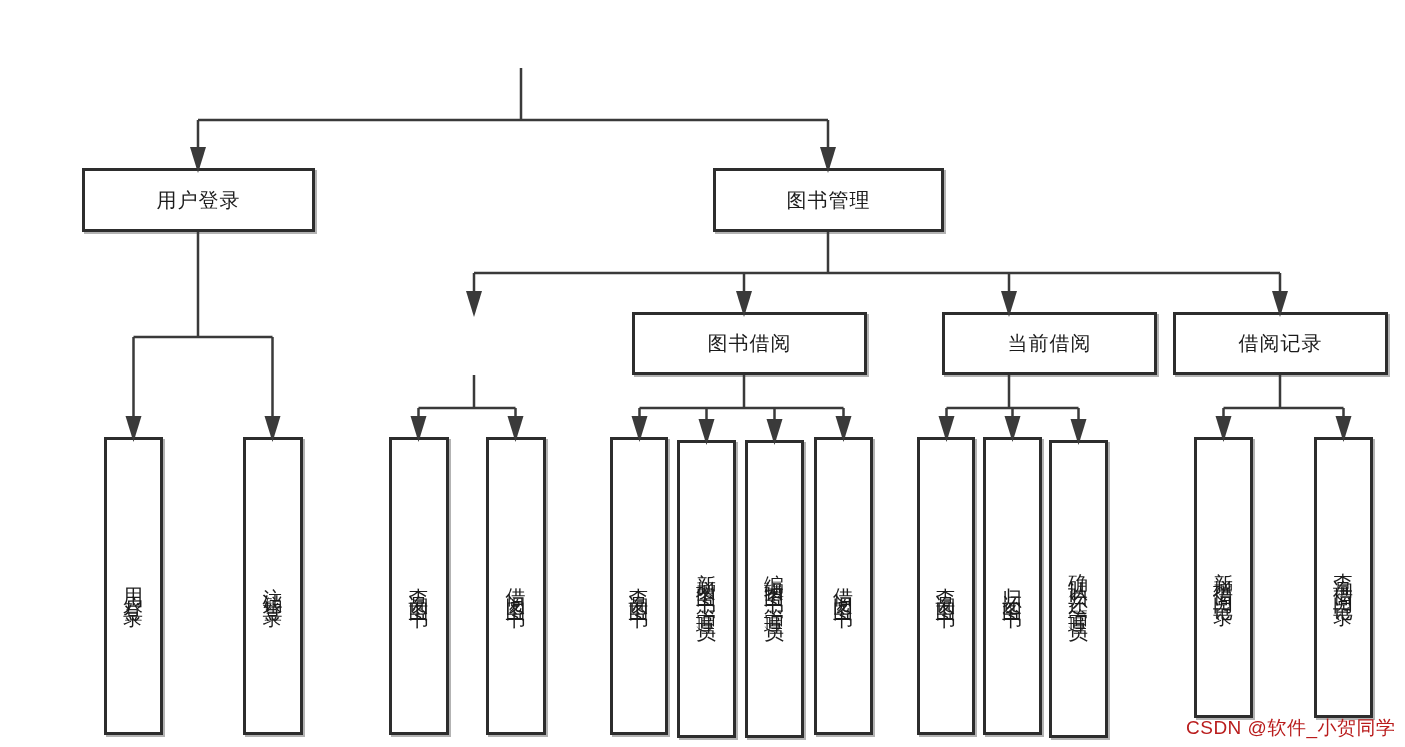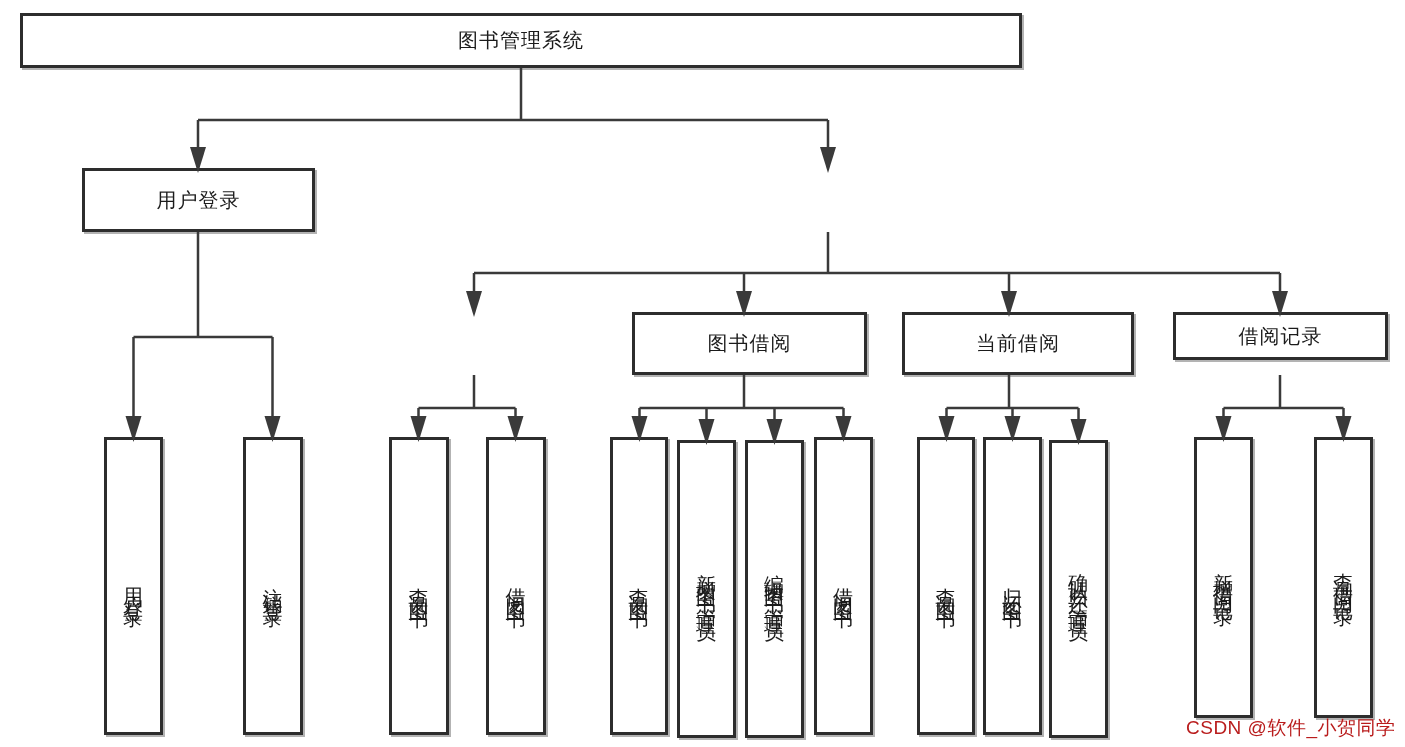--- a/index.html
+++ b/index.html
@@ -87,35 +87,35 @@
       <polygon points="766.5,419 782.5,419 774.5,445"></polygon>
       <polygon points="835.5,416 851.5,416 843.5,442"></polygon>
       <polygon points="938.5,416 954.5,416 946.5,442"></polygon>
       <polygon points="1004.5,416 1020.5,416 1012.5,442"></polygon>
       <polygon points="1070.5,419 1086.5,419 1078.5,445"></polygon>
       <polygon points="1215.5,416 1231.5,416 1223.5,442"></polygon>
       <polygon points="1335.5,416 1351.5,416 1343.5,442"></polygon>
     </g>
   </svg>
 
-  <div class="box" style="left:20px;top:13px;width:1002px;height:55px">
-    <span>图书管理系统</span>
-  </div>
 
   <div class="box" style="left:82px;top:168px;width:233px;height:64px">
     <span>用户登录</span>
+  </div>
+  <div class="box" style="left:713px;top:168px;width:231px;height:64px">
+    <span>图书管理</span>
   </div>
 
   <div class="box" style="left:632px;top:312px;width:235px;height:63px">
     <span>图书借阅</span>
   </div>
-  <div class="box" style="left:902px;top:312px;width:232px;height:63px">
+  <div class="box" style="left:942px;top:312px;width:215px;height:63px">
     <span>当前借阅</span>
   </div>
-  <div class="box" style="left:1173px;top:312px;width:215px;height:48px">
+  <div class="box" style="left:1173px;top:312px;width:215px;height:63px">
     <span>借阅记录</span>
   </div>
 
   <div class="box v" style="left:104px;top:437px;width:59px;height:298px">
     <span>用户登录</span>
   </div>
   <div class="box v" style="left:243px;top:437px;width:60px;height:298px">
     <span>注销登录</span>
   </div>
 

